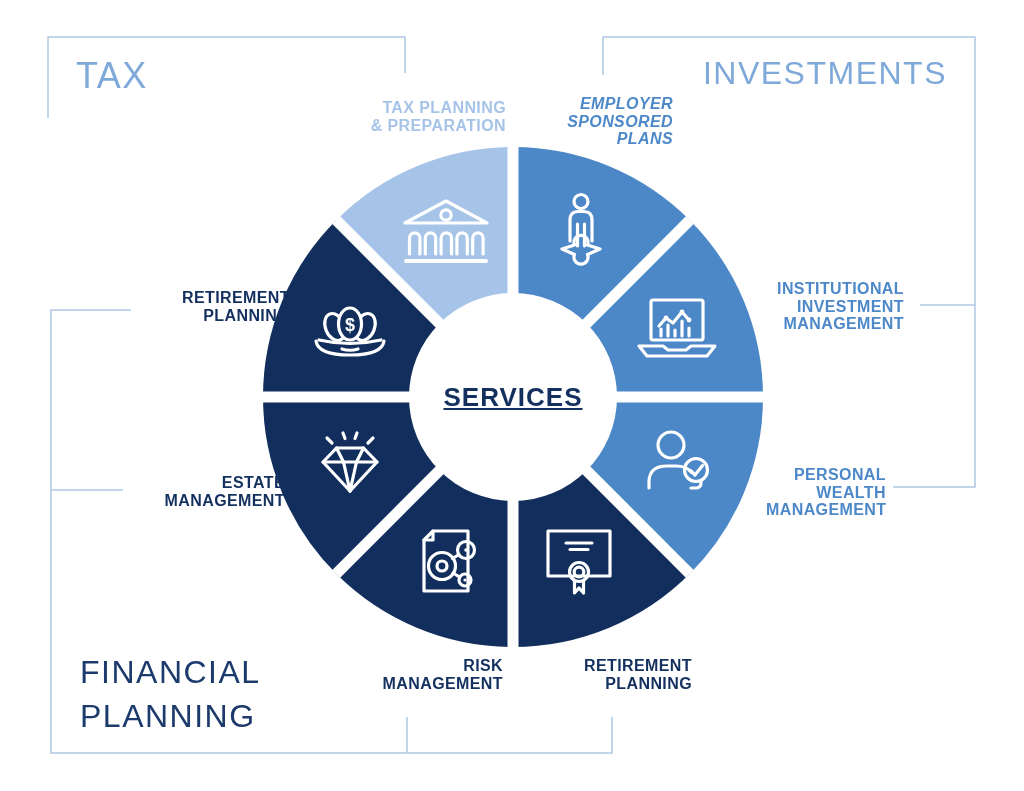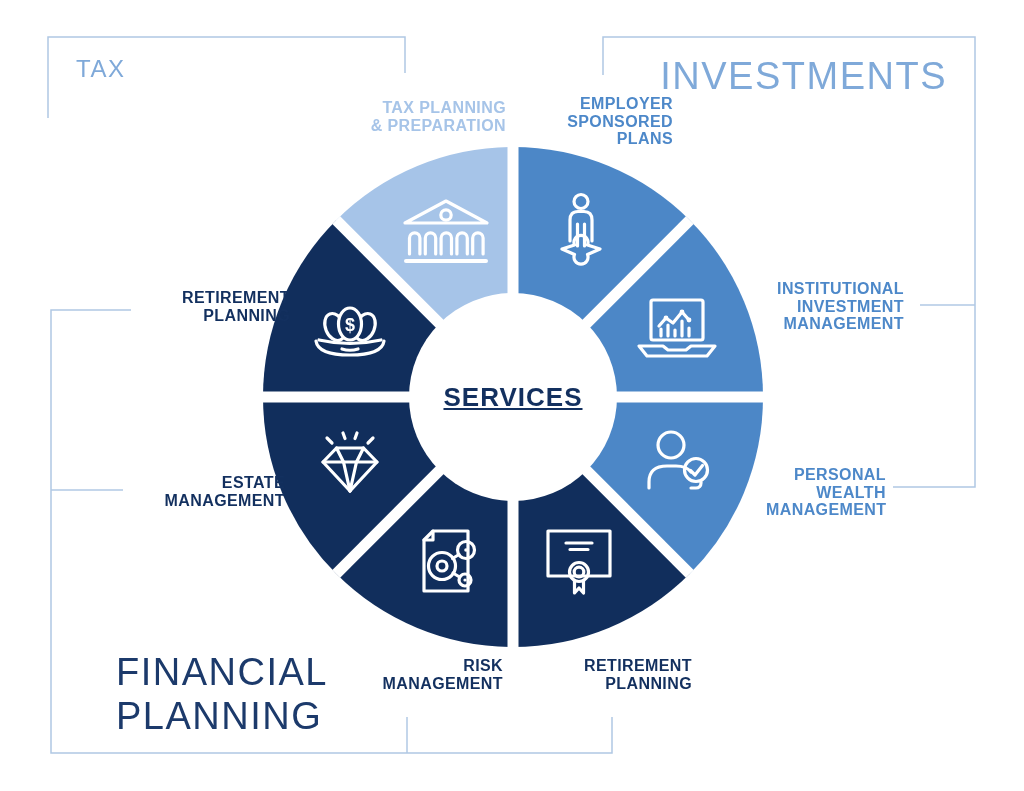--- a/index.html
+++ b/index.html
@@ -20,25 +20,25 @@
   .icon-text{fill:var(--icon-stroke,#fff);font-family:"Liberation Sans",sans-serif;font-weight:bold;}
   
   .seg-label{
     text-align:right;font-weight:bold;font-size:16px;line-height:17.5px;letter-spacing:.4px;
   }
   .seg-label span{display:block;}
   .lbl-navy{color:var(--label-navy,#13305f);}
   .lbl-mid{color:var(--label-medium-blue,#4d88c9);}
   .lbl-light{color:var(--label-light-blue,#a6c4e8);}
   
-  .cat-label{font-size:38px;letter-spacing:1.5px;font-weight:400;white-space:nowrap;}
+  .cat-label{font-size:32px;letter-spacing:1.5px;font-weight:400;white-space:nowrap;}
   .cat-blue{color:var(--category-blue,#7fa9d9);}
   .cat-navy{color:var(--category-navy,#1c3a6b);}
   .cat-label.two-line{white-space:normal;line-height:44px;}
-  .cat-label.two-line span{display:block;margin-left:36px;}
+  .cat-label.two-line span{display:block;}
   
   .center-label{
     width:200px;text-align:center;font-weight:bold;font-size:26px;letter-spacing:1px;
     color:var(--label-navy,#13305f);
   }
   .bracket{stroke:var(--bracket-line,#b0c8e4);stroke-width:1.5;fill:none;}
 </style>
 </head>
 <body>
 
@@ -46,21 +46,21 @@
 
   <svg class="abs" style="left:0;top:0;" width="1024" height="791" viewBox="0 0 1024 791">
     <path class="bracket" d="M48,118 L48,37 L405,37 L405,73"></path>
     <path class="bracket" d="M603,75 L603,37 L975,37 L975,487 L893,487"></path>
     <path class="bracket" d="M975,305 L920,305"></path>
     <path class="bracket" d="M131,310 L51,310 L51,753 L612,753 L612,717"></path>
     <path class="bracket" d="M51,490 L123,490"></path>
     <path class="bracket" d="M407,753 L407,717"></path>
   </svg>
 
-  <div class="abs cat-label cat-blue" style="left:76px;top:55px;font-size:24px;">TAX</div>
+  <div class="abs cat-label cat-blue" style="left:76px;top:55px;font-size:36px;">TAX</div>
   <div class="abs cat-label cat-blue" style="left:640px;top:55px;width:307px;text-align:right;">INVESTMENTS</div>
   <div class="abs cat-label cat-navy two-line" style="left:80px;top:650px;width:280px;">
     <span>FINANCIAL</span>
     <span>PLANNING</span>
   </div>
 
   <svg class="abs" style="left:263px;top:147px;" width="500" height="500" viewBox="0 0 500 500">
     <path class="wedge-mid" d="M250,250 L250,0 A250,250 0 0 1 426.78,73.22 Z"></path>
     <path class="wedge-mid" d="M250,250 L426.78,73.22 A250,250 0 0 1 500,250 Z"></path>
     <path class="wedge-mid" d="M250,250 L500,250 A250,250 0 0 1 426.78,426.78 Z"></path>
@@ -156,21 +156,21 @@
     <path class="icon-stroke" d="M36,55 Q44,57.5 52,55"></path>
   </svg>
 
   <div class="abs center-label" style="left:413px;top:382px;text-decoration:underline;">SERVICES</div>
 
   <div class="abs seg-label lbl-light" style="left:306px;top:99px;width:200px;">
     <span>TAX PLANNING</span>
     <span>&amp; PREPARATION</span>
   </div>
 
-  <div class="abs seg-label lbl-mid" style="left:553px;top:95px;width:120px;">
+  <div class="abs seg-label lbl-mid" style="left:553px;top:95px;width:120px;font-style:italic;">
     <span>EMPLOYER</span>
     <span>SPONSORED</span>
     <span>PLANS</span>
   </div>
 
   <div class="abs seg-label lbl-mid" style="left:769px;top:280px;width:135px;">
     <span>INSTITUTIONAL</span>
     <span>INVESTMENT</span>
     <span>MANAGEMENT</span>
   </div>

